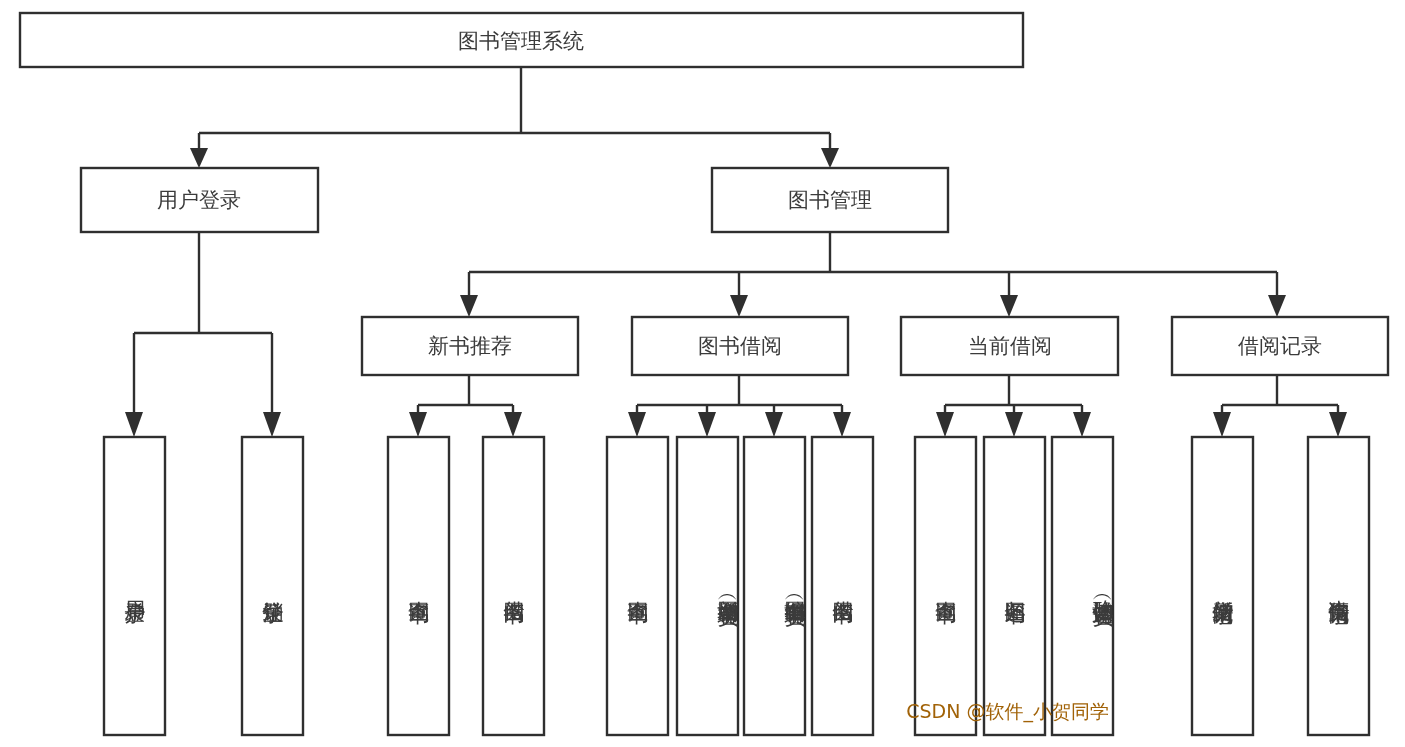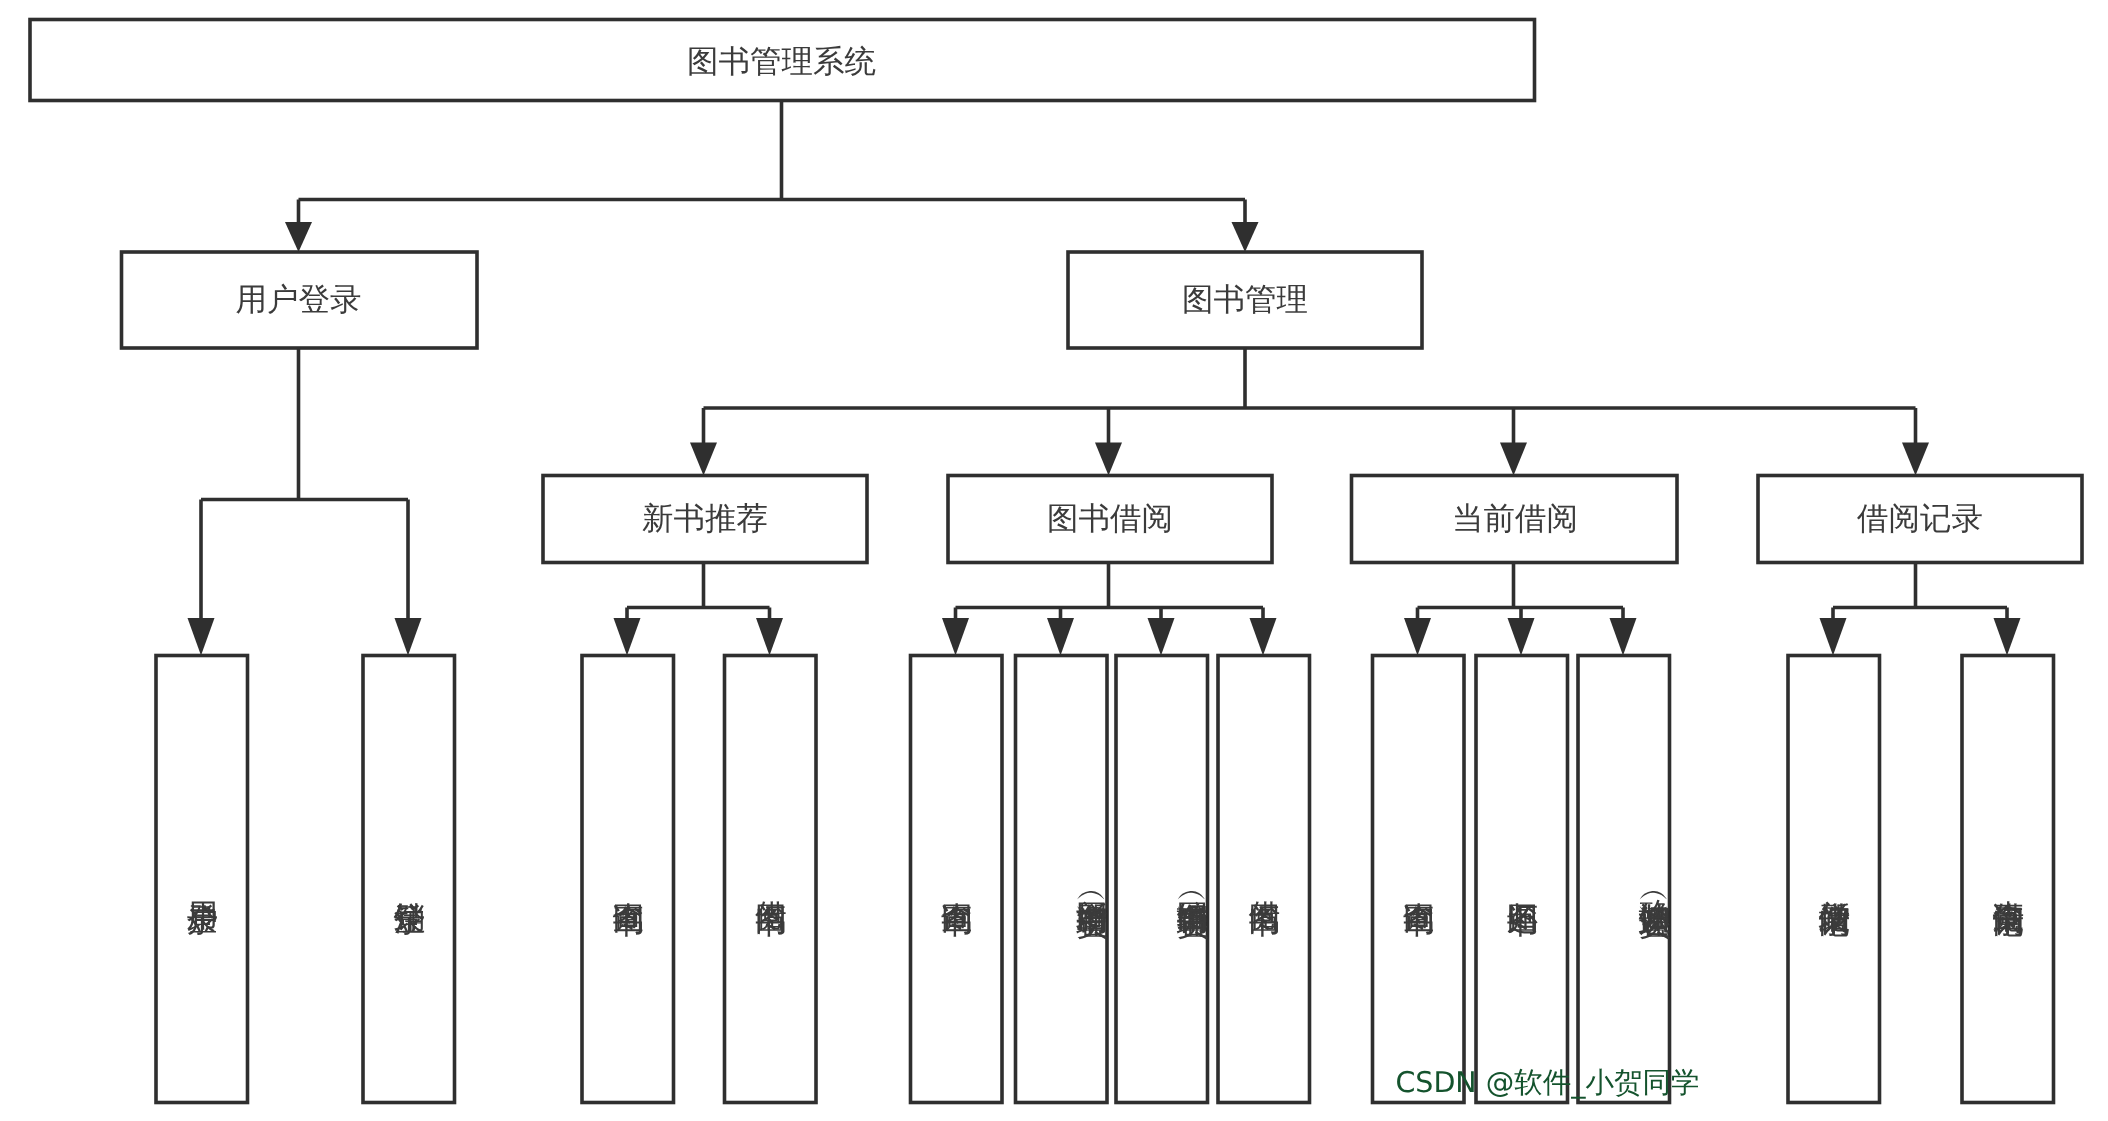--- a/index.html
+++ b/index.html
@@ -11,21 +11,20 @@
     width: 1405px;
     height: 747px;
     font-family: "DejaVu Sans", "Liberation Sans", sans-serif;
     overflow: hidden;
     position: relative;
   }
   #diagram-root {
     position: relative;
     width: 1117px;
     height: 747px;
-    padding-left: 24px;
   }
   svg#tree-svg {
     position: absolute;
     top: 0;
     left: 0;
     width: 1405px;
     height: 747px;
     display: block;
   }
   .node-box {
@@ -65,24 +64,24 @@
     justify-content: center;
     white-space: nowrap;
     pointer-events: none;
   }
   .leaf-label.centered {
     align-items: center;
   }
   .watermark {
     position: absolute;
     right: 8px;
-    bottom: 12px;
+    bottom: 22px;
     font-family: "DejaVu Sans", "Liberation Sans", sans-serif;
     font-size: 19px;
-    color: #14532d;
+    color: #a16207;
     white-space: nowrap;
   }
 </style>
 </head>
 <body>
 
 <div id="diagram-root">
 
   <svg id="tree-svg" viewBox="0 0 1405 747">
 

